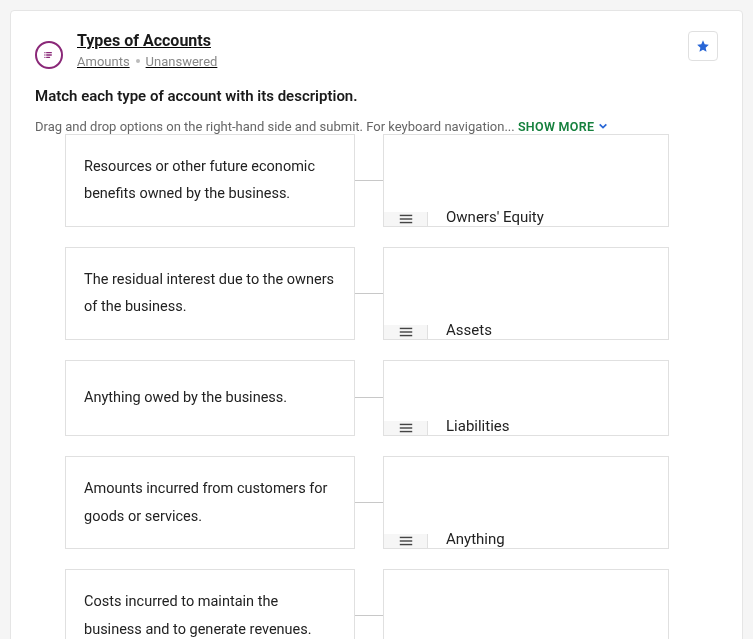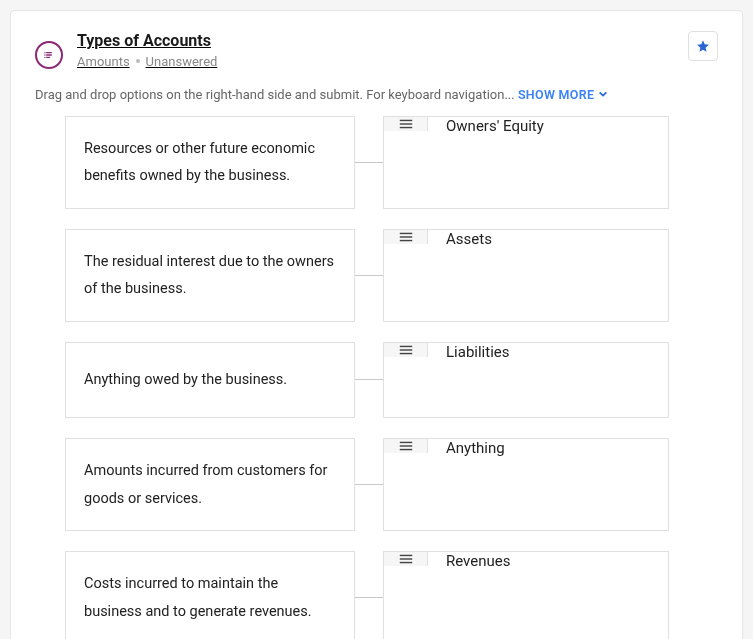--- a/index.html
+++ b/index.html
@@ -69,24 +69,23 @@
     .star-btn svg { width: 14px; height: 14px; fill: #2866d6; }
     .instruction {
       font-size: 15px;
       font-weight: 600;
       color: #1a1a1a;
       margin-bottom: 14px;
     }
     .hint {
       font-size: 13px;
       color: #666;
-      margin-bottom: 14px;
     }
     .showmore {
-      color: #3b82f6;
+      color: #15803d;
       font-weight: 600;
       font-size: 12.5px;
       letter-spacing: 0.3px;
       cursor: pointer;
       display: inline-flex;
       align-items: center;
       gap: 4px;
     }
     .showmore svg { width: 10px; height: 10px; }
     .rows {
@@ -120,21 +119,21 @@
     }
     .connector-line {
       height: 1px;
       width: 100%;
       background: #c8c8c8;
     }
     .right-box {
       flex: 0 0 286px;
       border: 1px solid #e0e0e0;
       display: flex;
-      align-items: flex-start;
+      align-items: flex-end;
       min-height: 76px;
     }
     .drag-handle {
       width: 44px;
       background: #f6f6f6;
       border-right: 1px solid #e0e0e0;
       display: flex;
       align-items: center;
       justify-content: center;
       cursor: grab;
@@ -172,20 +171,21 @@
     <div class="header-text">
       <div class="title">Types of Accounts</div>
       <div class="subtitle">
         <span>Amounts</span>
         <span class="dot"></span>
         <span>Unanswered</span>
       </div>
     </div>
   </div>
 
+  <div class="instruction">Match each type of account with its description.</div>
 
   <div class="hint">
     <span>Drag and drop options on the right-hand side and submit. For keyboard navigation... </span><span class="showmore">
       <span>SHOW MORE</span>
       <svg viewBox="0 0 12 12">
           <path fill="none" stroke="#2866d6" stroke-width="2" d="M2 4l4 4 4-4"></path>
         </svg>
     </span>
   </div>
 

